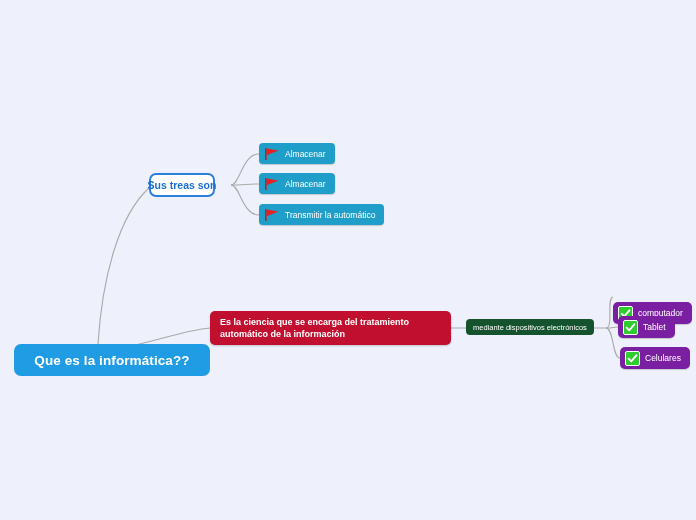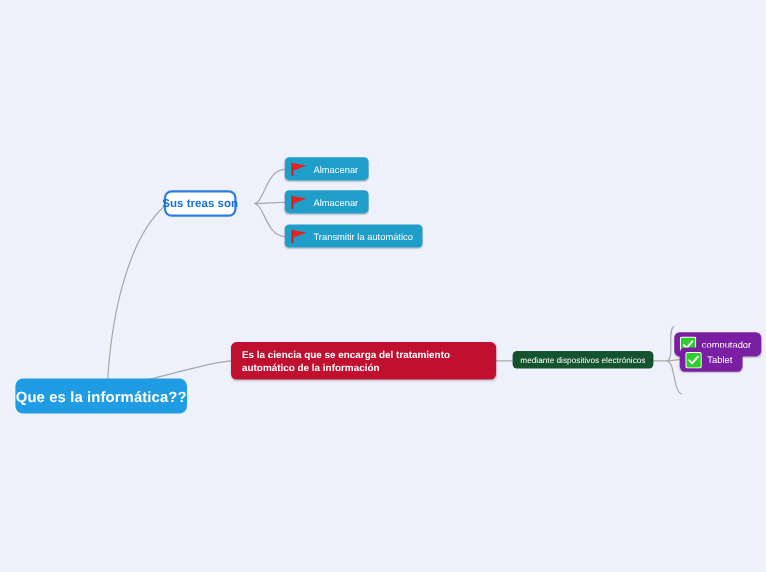--- a/index.html
+++ b/index.html
@@ -30,21 +30,21 @@
     position: absolute;
     box-sizing: border-box;
     display: flex;
     align-items: center;
     white-space: nowrap;
   }
   
   .node-root {
     left: 14px;
     top: 344px;
-    width: 156px;
+    width: 196px;
     height: 32px;
     background: #1f9ce4;
     border-radius: 7px;
     justify-content: center;
     color: #ffffff;
     font-size: 13.5px;
     font-weight: bold;
     letter-spacing: 0.1px;
   }
   
@@ -203,14 +203,23 @@
   <div class="node node-purple" id="purple-1">
     <span class="icon-check">
       <svg viewBox="0 0 15 15" width="15" height="15">
         <rect x="0.5" y="0.5" width="14" height="14" rx="1.5" fill="#2ecc2e" stroke="#ffffff" stroke-width="1"></rect>
         <path d="M3.6 7.6 L6.2 10.4 L11.4 4.3" fill="none" stroke="#ffffff" stroke-width="1.8" stroke-linecap="round" stroke-linejoin="round"></path>
       </svg>
     </span>
     <span class="label">Tablet</span>
   </div>
 
+  <div class="node node-purple" id="purple-2">
+    <span class="icon-check">
+      <svg viewBox="0 0 15 15" width="15" height="15">
+        <rect x="0.5" y="0.5" width="14" height="14" rx="1.5" fill="#2ecc2e" stroke="#ffffff" stroke-width="1"></rect>
+        <path d="M3.6 7.6 L6.2 10.4 L11.4 4.3" fill="none" stroke="#ffffff" stroke-width="1.8" stroke-linecap="round" stroke-linejoin="round"></path>
+      </svg>
+    </span>
+    <span class="label">Celulares</span>
+  </div>
 
 </div>
 
 </body></html>

